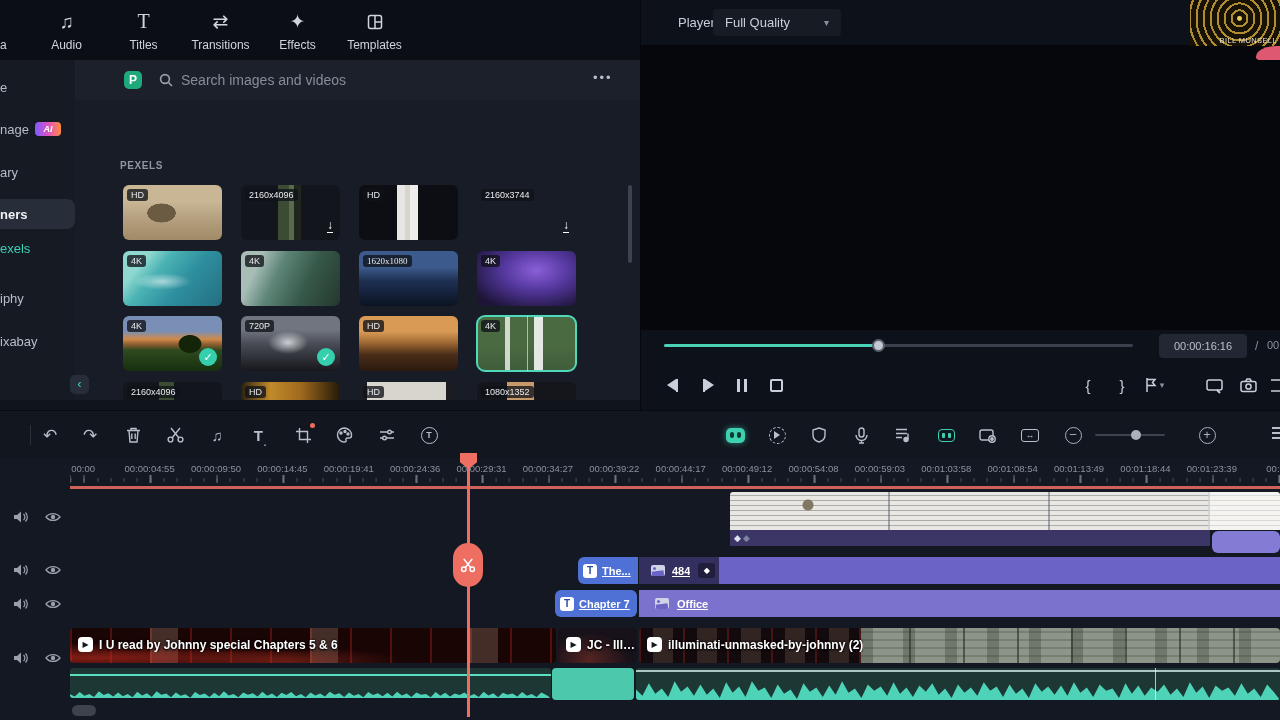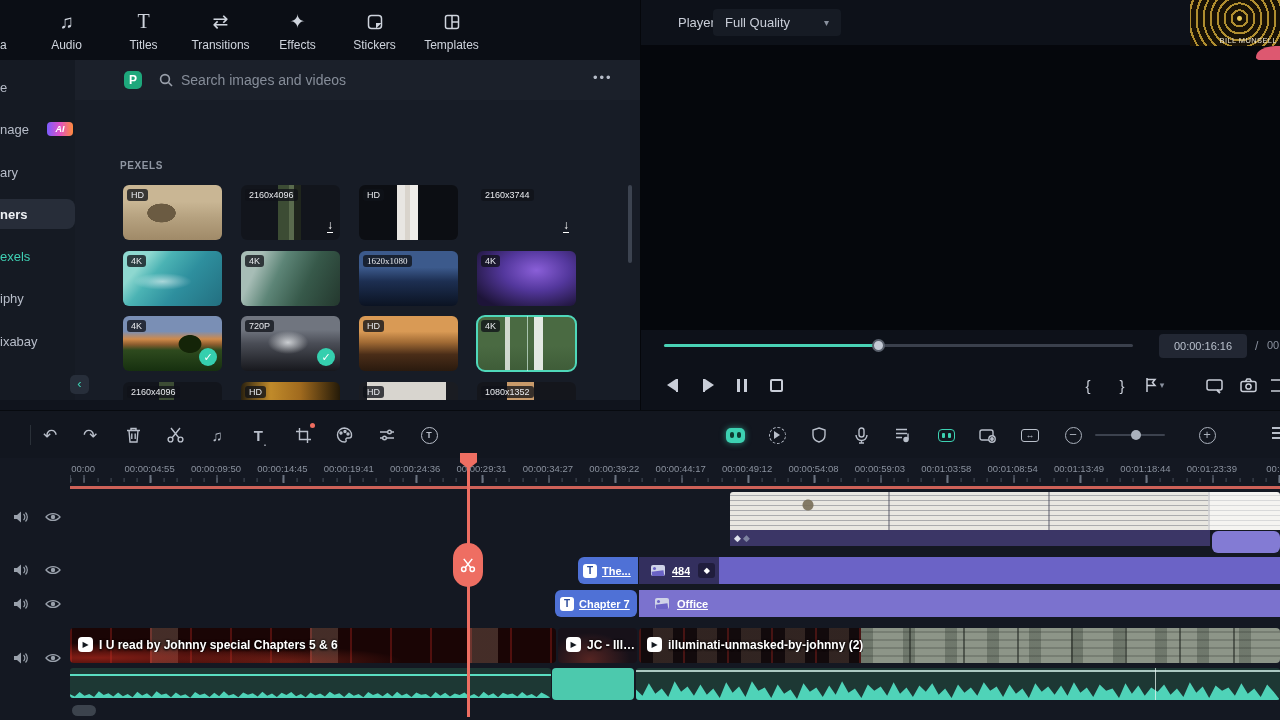--- a/index.html
+++ b/index.html
@@ -14,21 +14,21 @@
   .cut-nav-label { position:absolute; left:0; top:38px; font-size:12px; color:#cfd4dd; }
   .nav-item { width:77px; margin-top:9px; display:flex; flex-direction:column; align-items:center; gap:4px; cursor:pointer; }
   .nav-item:first-of-type { margin-left:28px; }
   .nav-icon { height:25px; display:flex; align-items:center; justify-content:center; font-size:19px; color:#cfd4dd; }
   .nav-label { font-size:12px; color:#cfd4dd; white-space:nowrap; }
   .nav-item.active .nav-label { color:#3dd1b2; }
   .titles-glyph { font-family:"Liberation Serif","DejaVu Serif",serif; font-size:20px; }
   
   .sidebar { position:absolute; left:0; top:60px; width:75px; height:340px; background:#151a23; overflow:hidden; }
   .side-item { position:absolute; left:0; width:100%; font-size:13px; color:#b7bdc9; display:flex; align-items:center; gap:6px; height:22px; cursor:pointer; }
-  .side-item .ai-badge { display:inline-flex; align-items:center; justify-content:center; width:26px; height:14px; border-radius:4px; background:linear-gradient(90deg,#7b5cff,#e052c4,#ff8a3d); color:#fff; font-size:9px; font-style:italic; font-weight:bold;margin-left:12px; }
+  .side-item .ai-badge { display:inline-flex; align-items:center; justify-content:center; width:26px; height:14px; border-radius:4px; background:linear-gradient(90deg,#7b5cff,#e052c4,#ff8a3d); color:#fff; font-size:9px; font-style:italic; font-weight:bold; }
   .side-item.active { background:#272d39; border-radius:0 8px 8px 0; color:#eef1f5; font-weight:bold; }
   .side-item.accent { color:#3fd0b4; }
   .collapse-btn { position:absolute; left:70px; top:375px; width:19px; height:19px; background:#272e3a; border-radius:5px; color:#3dd1b2; font-size:13px; line-height:17px; text-align:center; cursor:pointer; z-index:4; }
   
   .media-panel { position:absolute; left:75px; top:60px; width:565px; height:340px; background:#171c26; overflow:hidden; }
   .search-row { position:absolute; left:0; top:0; width:100%; height:40px; background:#1b202a; display:flex; align-items:center; }
   .provider-icon { position:absolute; left:49px; width:18px; height:18px; border-radius:5px; background:#1ea87c; color:#fff; font-size:12px; font-weight:bold; text-align:center; line-height:18px; }
   .search-glass { position:absolute; left:84px; top:13px; }
   .search-input { position:absolute; left:106px; top:8px; width:380px; height:24px; background:transparent; border:none; outline:none; color:#aeb4c0; font-size:14px; font-family:inherit; }
   .search-input::placeholder { color:#868d99; }
@@ -216,29 +216,20 @@
       <span class="nav-icon">⇄</span>
       <span class="nav-label">Transitions</span>
     </div>
     <div class="nav-item">
       <span class="nav-icon">✦</span>
       <span class="nav-label">Effects</span>
     </div>
     <div class="nav-item">
       <span class="nav-icon">
         <svg width="18" height="18" viewBox="0 0 18 18" fill="none" stroke="#cfd4dd" stroke-width="1.5">
-            <rect x="2.5" y="2.5" width="13" height="13" rx="3"></rect>
-            <path d="M10 15.5 L15.5 10 L10 10 Z" fill="#cfd4dd" stroke="none"></path>
-          </svg>
-      </span>
-      <span class="nav-label">Stickers</span>
-    </div>
-    <div class="nav-item">
-      <span class="nav-icon">
-        <svg width="18" height="18" viewBox="0 0 18 18" fill="none" stroke="#cfd4dd" stroke-width="1.5">
             <rect x="2.5" y="2.5" width="13" height="13" rx="2"></rect>
             <path d="M9 2.5 V15.5 M9 9 H15.5"></path>
           </svg>
       </span>
       <span class="nav-label">Templates</span>
     </div>
   </div>
 
   <div class="sidebar">
     <div class="side-item" style="top:16px;">
@@ -247,21 +238,21 @@
     <div class="side-item" style="top:58px;">
       <span>nage</span>
       <span class="ai-badge">AI</span>
     </div>
     <div class="side-item" style="top:101px;">
         <span>ary</span>
       </div>
     <div class="side-item active" style="top:139px; height:30px;">
         <span>ners</span>
       </div>
-    <div class="side-item accent" style="top:185px;">
+    <div class="side-item accent" style="top:177px;">
         <span>exels</span>
       </div>
     <div class="side-item" style="top:227px;">
         <span>iphy</span>
       </div>
     <div class="side-item" style="top:270px;">
         <span>ixabay</span>
       </div>
   </div>
   <div class="collapse-btn">‹</div>

